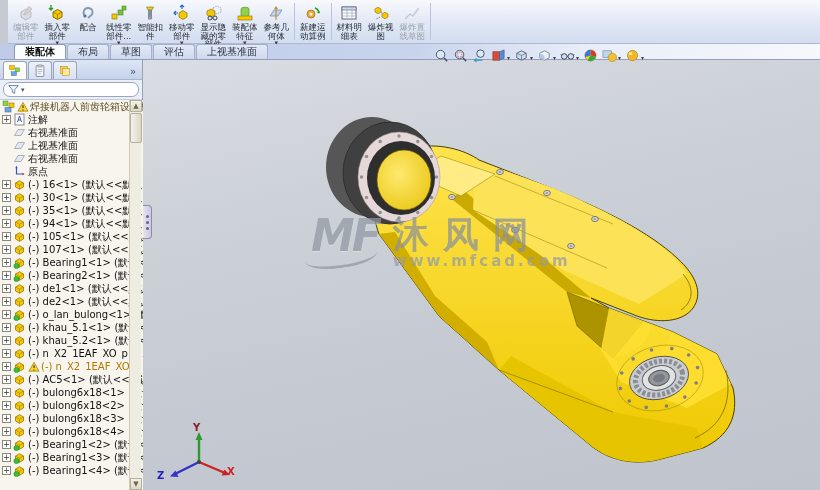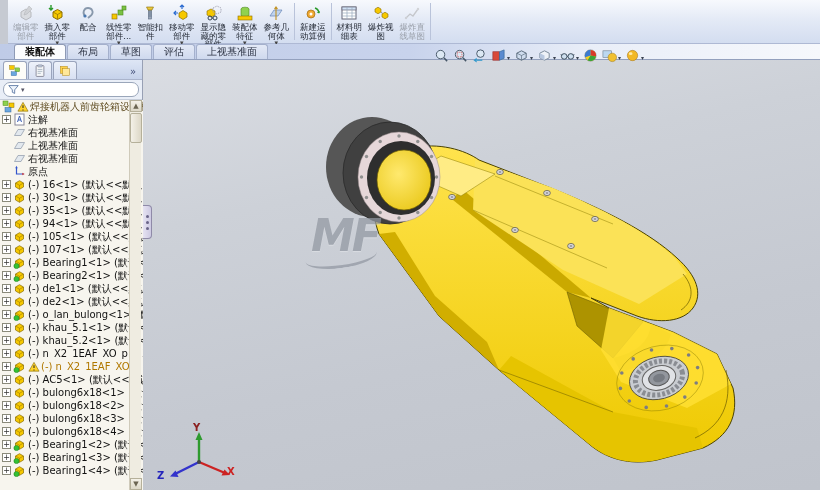--- a/index.html
+++ b/index.html
@@ -685,20 +685,24 @@
         </g>
         <ellipse cx="258" cy="118" rx="34" ry="37" fill="#2e2e2e"></ellipse>
         <ellipse cx="261" cy="120" rx="27" ry="30" fill="url(#gcore)" stroke="#6b5c00" stroke-width=".7"></ellipse>
       </svg>
 
       <div id="watermark">
         <div style="position:relative">
           <span id="wm-logo">MF</span>
           <span id="wm-swoosh"></span>
         </div>
+        <div id="wm-right">
+          <div id="wm-title">沐风网</div>
+          <div id="wm-url">www.mfcad.com</div>
+        </div>
       </div>
 
       <div id="triad">
         <svg width="84" height="62" viewBox="0 0 84 62">
           <line x1="44" y1="36" x2="44" y2="12" stroke="#2e9a2e" stroke-width="2.4"></line>
           <path d="M44,6 L40.5,14 L47.5,14 Z" fill="#2e9a2e"></path>
           <line x1="44" y1="36" x2="70" y2="47" stroke="#cc2222" stroke-width="2.4"></line>
           <path d="M75,49 L66.5,49.5 L69.5,43.5 Z" fill="#cc2222"></path>
           <line x1="44" y1="36" x2="20" y2="48" stroke="#3333cc" stroke-width="2.4"></line>
           <path d="M15,50.5 L23.5,51 L20.5,44.5 Z" fill="#3333cc"></path>

